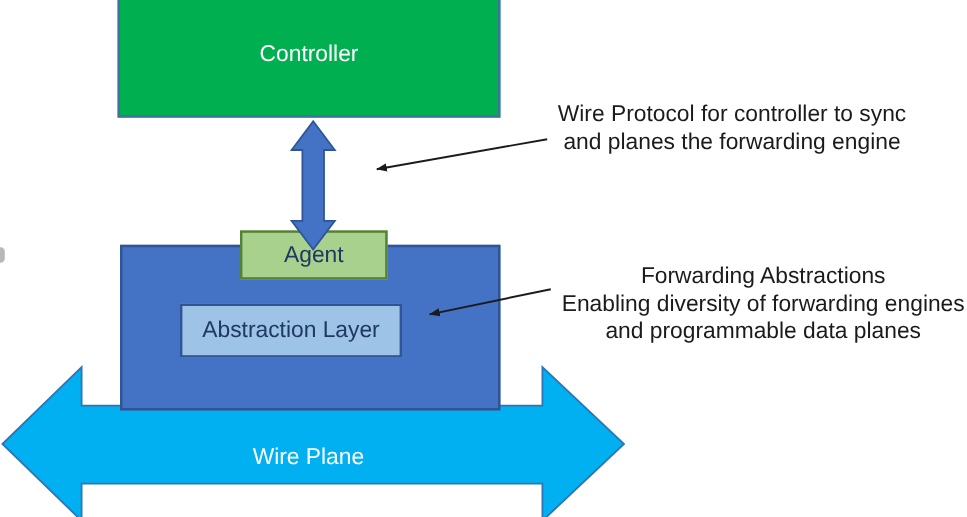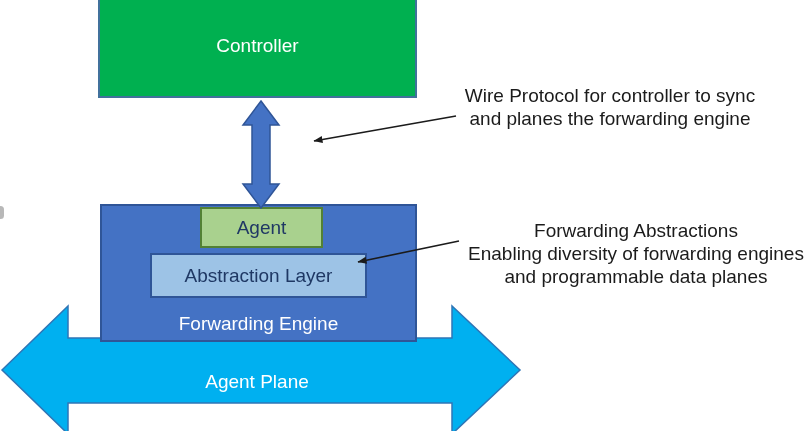--- a/index.html
+++ b/index.html
@@ -30,26 +30,26 @@
   }
   .engine{
     left:100px;top:204px;width:317px;height:138px;
     background:var(--engine-fill);border:2px solid var(--engine-border);
   }
   .engine-label{
     position:absolute;left:100px;top:313px;width:317px;text-align:center;
     color:var(--text-light);font-size:19px;z-index:2;
   }
   .agent{
-    left:200px;top:207px;width:123px;height:41px;
+    left:200px;top:192px;width:123px;height:41px;
     background:var(--agent-fill);border:2px solid var(--agent-border);
     color:var(--text-dark);font-size:19px;z-index:2;
   }
   .abstraction{
-    left:150px;top:253px;width:217px;height:45px;
+    left:150px;top:253px;width:185px;height:45px;
     background:var(--abstraction-fill);border:2px solid var(--abstraction-border);
     color:var(--text-dark);font-size:19px;z-index:2;
   }
   .dataplane-label{
     position:absolute;left:0px;top:371px;width:514px;text-align:center;
     color:var(--text-light);font-size:19px;z-index:2;
   }
   .annotation{
     position:absolute;text-align:center;color:var(--annotation-color);
     font-size:19px;line-height:23px;z-index:4;
@@ -87,23 +87,22 @@
   <div class="node engine z2"></div>
 
   <div class="node agent">
     <span class="node-label">Agent</span>
   </div>
 
   <div class="node abstraction">
     <span class="node-label">Abstraction Layer</span>
   </div>
 
-  <div class="engine-label">Forwarding Engine</div>
 
-  <div class="dataplane-label">Agent Plane</div>
+  <div class="dataplane-label">Wire Plane</div>
 
   <svg class="layer z3" width="806" height="431" viewBox="0 0 806 431">
     <defs>
       <marker id="ah" markerWidth="10" markerHeight="8" refX="8.5" refY="3.5" orient="auto" markerUnits="userSpaceOnUse">
         <path d="M0,0 L9,3.5 L0,7 Z" class="ann-head"></path>
       </marker>
     </defs>
     <polygon class="v-arrow" points="261,101 279,125 270,125 270,184 279,184 261,208 243,184 252,184 252,125 243,125"></polygon>
     <line class="ann-line-stroke" x1="456" y1="116" x2="314" y2="141" marker-end="url(#ah)"></line>
     <line class="ann-line-stroke" x1="459" y1="241" x2="358" y2="262" marker-end="url(#ah)"></line>

